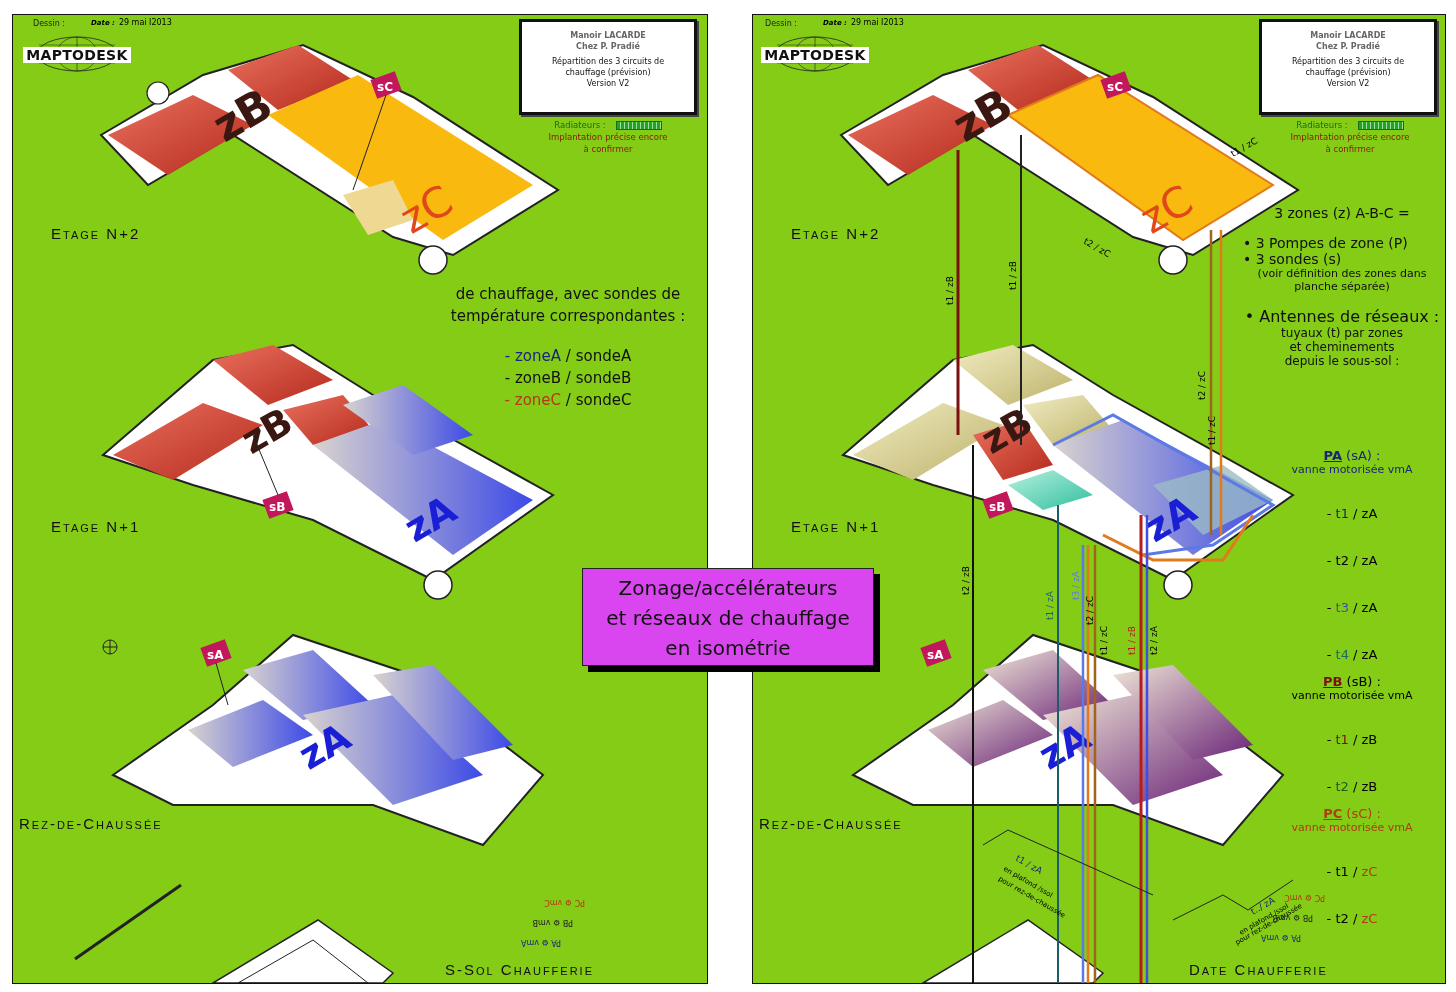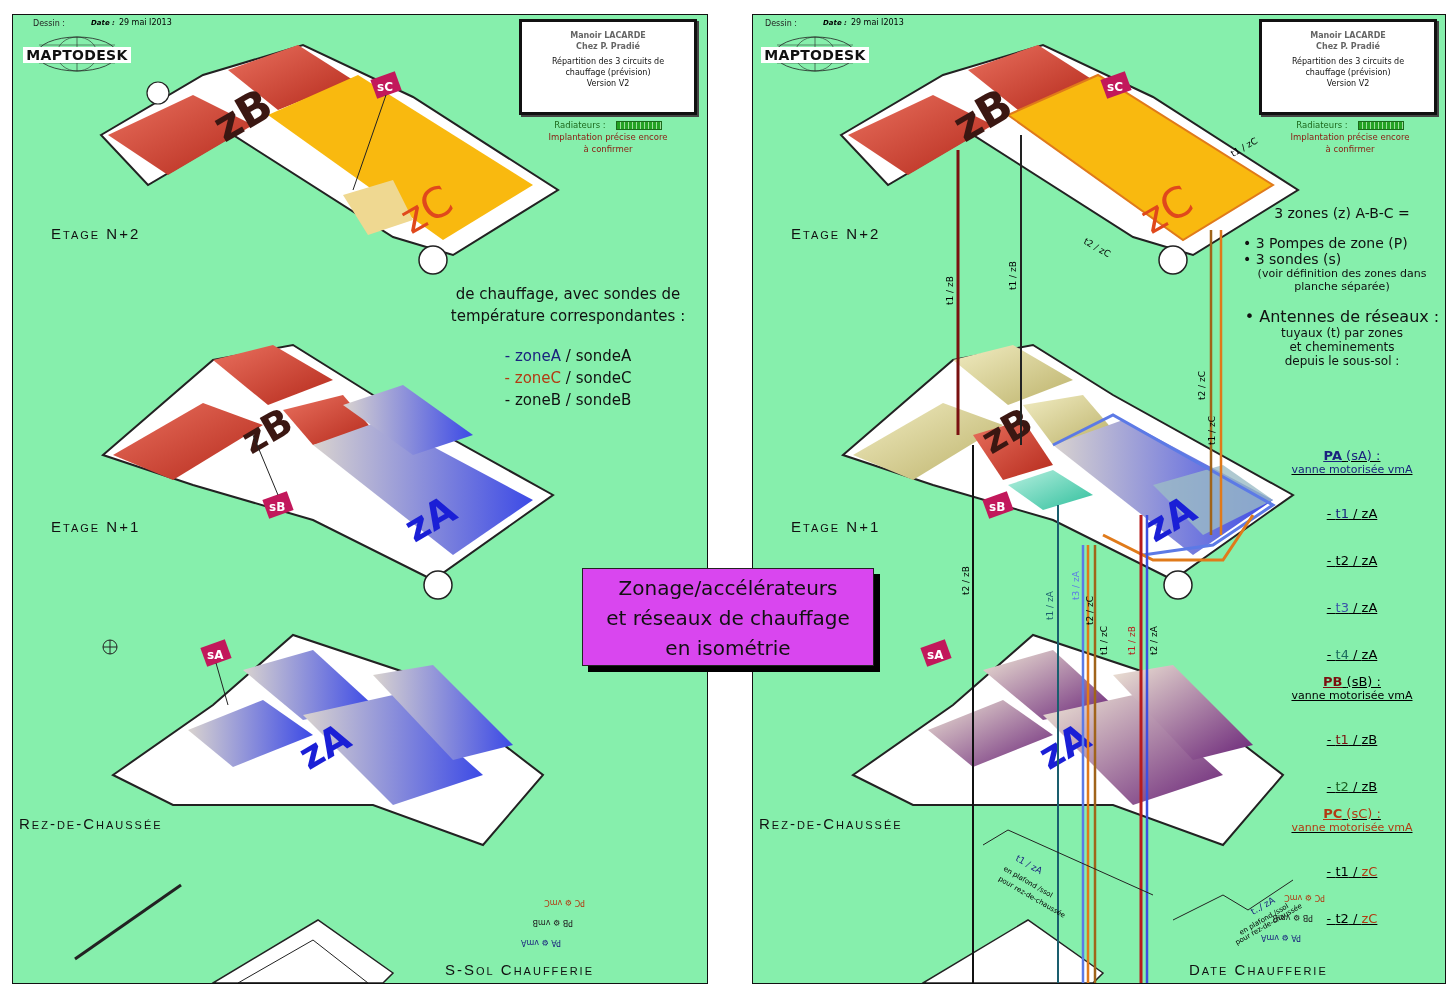--- a/index.html
+++ b/index.html
@@ -1,17 +1,17 @@
 <!DOCTYPE html>
 <html><head>
 <meta charset="utf-8">
 <style>
   html,body{margin:0;padding:0;background:#fff;}
   body{width:1456px;height:992px;position:relative;overflow:hidden;font-family:"DejaVu Sans",sans-serif;}
-  .sheet{position:absolute;border:1.5px solid #111;background:#86efac;}
+  .sheet{position:absolute;border:1.5px solid #111;background:#84cc16;}
   #sheet-left{left:12px;top:14px;width:694px;height:968px;}
   #sheet-right{left:752px;top:14px;width:692px;height:968px;}
   .abs{position:absolute;}
   .small{font-size:8px;color:#222;}
   .date{font-size:8px;font-family:"DejaVu Sans",sans-serif;}
   .date b{font-style:italic;font-weight:bold;font-size:7px;margin-right:4px;}
   .logo{font-family:"DejaVu Sans",sans-serif;font-weight:bold;font-size:14px;letter-spacing:0.3px;color:#111;text-align:center;width:108px;}
   .logo-globe{width:108px;height:38px;}
   .titlebox{position:absolute;border:3px solid #111;box-shadow:2px 2px 0 #444;background:#fff;text-align:center;font-family:"DejaVu Sans",sans-serif;font-size:8px;line-height:11px;padding-top:8px;color:#111;}
   .titlebox .blur{color:#666;filter:blur(0.6px);font-weight:bold;}
@@ -138,22 +138,22 @@
   <div class="abs floor-label" style="left:38px;top:210px;">Etage N+2</div>
   <div class="abs floor-label" style="left:38px;top:503px;">Etage N+1</div>
   <div class="abs floor-label" style="left:6px;top:800px;">Rez-de-Chaussée</div>
   <div class="abs floor-label" style="left:432px;top:946px;">S-Sol Chaufferie</div>
 
   <div class="abs note" style="left:420px;top:268px;width:270px;font-size:15px;line-height:22px;">
     <div>de chauffage, avec sondes de</div>
     <div>température correspondantes :</div>
     <div style="height:18px;"></div>
     <div><span style="color:#1a237e">- </span><span style="color:#1a237e">zoneA</span><span> / </span><span>sondeA</span></div>
+    <div><span>- </span><span>zoneB</span><span> / </span><span>sondeB</span></div>
     <div><span style="color:#b23a12">- </span><span style="color:#b23a12">zoneC</span><span> / </span><span>sondeC</span></div>
-    <div><span>- </span><span>zoneB</span><span> / </span><span>sondeB</span></div>
   </div>
 </div>
 
 <div id="sheet-right" class="sheet">
   <div class="abs small" style="left:12px;top:4px;">Dessin :</div>
   <div class="abs date" style="left:70px;top:3px;">
     <b>Date :</b><span>29 mai I2013</span>
   </div>
 
   <div class="abs" style="left:8px;top:20px;">
@@ -308,21 +308,21 @@
     <div style="font-size:14px;text-align:left;padding-left:4px;">• 3 sondes (s)</div>
     <div style="font-size:11px;">(voir définition des zones dans</div>
     <div style="font-size:11px;">planche séparée)</div>
     <div style="height:14px;"></div>
     <div style="font-size:16px;">• Antennes de réseaux :</div>
     <div style="font-size:12px;">tuyaux (t) par zones</div>
     <div style="font-size:12px;">et cheminements</div>
     <div style="font-size:12px;">depuis le sous-sol :</div>
   </div>
 
-  <div class="abs legend" style="left:506px;top:425px;width:186px;text-decoration:underline;">
+  <div class="abs legend" style="left:506px;top:425px;width:186px;">
     <div>
       <div class="pump-head"><u style="color:#1a237e">PA</u> <span style="color:#1a237e">(sA) :</span></div>
       <div class="vm" style="color:#1a237e">vanne motorisée  vmA</div>
       <div class="pipe-line">- <span style="color:#1a237e">t1</span> / <span>zA</span></div>
       <div class="pipe-line">- <span>t2</span> / <span>zA</span></div>
       <div class="pipe-line">- <span style="color:#3a52a8">t3</span> / <span>zA</span></div>
       <div class="pipe-line">- <span style="color:#1b6b5e">t4</span> / <span>zA</span></div>
     </div>
     <div style="margin-top:10px;">
       <div class="pump-head"><u style="color:#7a1010">PB</u> <span>(sB) :</span></div>

